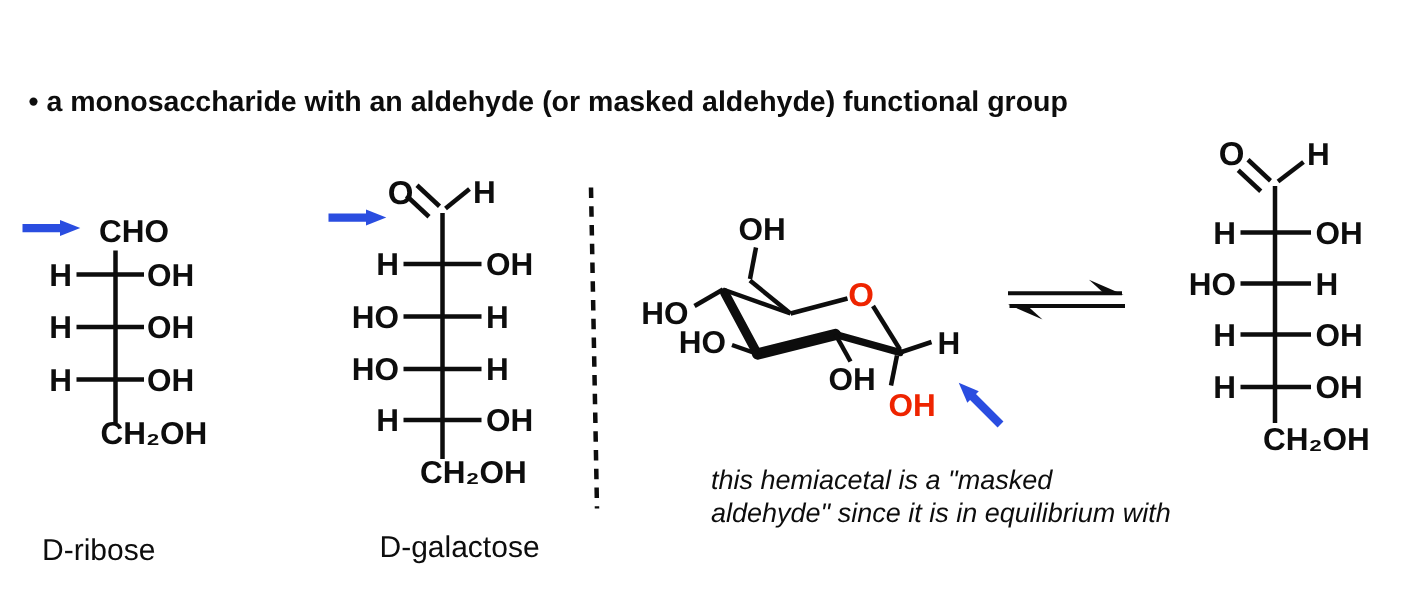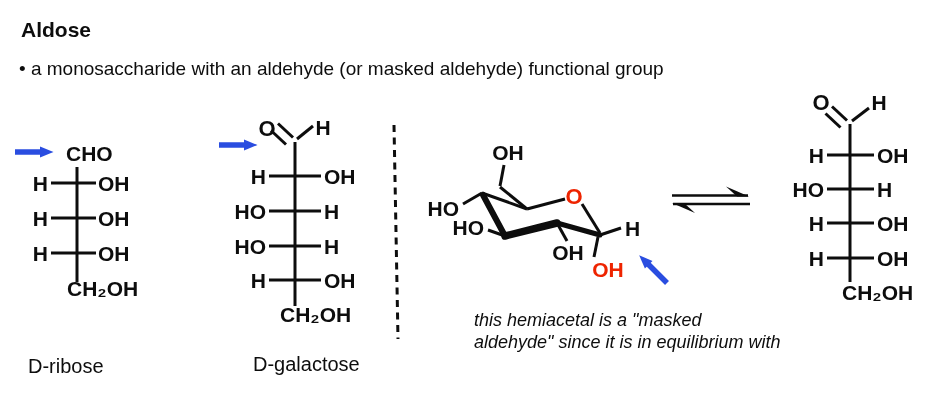--- a/index.html
+++ b/index.html
@@ -1,21 +1,21 @@
 <!DOCTYPE html>
 <html><head>
 <meta charset="utf-8">
 <style>
   html,body{margin:0;padding:0;background:#ffffff;}
   .canvas{
     position:relative;width:942px;height:408px;background:#ffffff;overflow:hidden;
     font-family:"Liberation Sans","DejaVu Sans",sans-serif;color:#0d0d0d;
   }
   .title{position:absolute;left:21px;top:18px;font-size:21px;font-weight:700;}
-  .bullet{position:absolute;left:19px;top:58px;font-size:19px;font-weight:400;}
+  .bullet{position:absolute;left:19px;top:58px;font-size:19px;font-weight:700;}
   .caption{position:absolute;left:474px;top:309px;font-size:18px;font-style:italic;
            line-height:22px;white-space:nowrap;}
   svg.layer{position:absolute;left:0;top:0;}
   svg text{font-family:"Liberation Sans","DejaVu Sans",sans-serif;font-weight:700;
            font-size:21px;fill:#0d0d0d;}
   svg text.big{font-size:22px;}
   svg text.name{font-weight:400;font-size:20px;}
   svg text.red{fill:#ee2400;}
   .bond{stroke:#0d0d0d;stroke-width:3;fill:none;}
   .bold5{stroke:#0d0d0d;stroke-width:5;stroke-linecap:round;fill:none;}
@@ -24,21 +24,20 @@
   .barrow{stroke:#2a4de0;stroke-width:5.5;fill:none;}
   .eq{stroke:#0d0d0d;stroke-width:2.6;fill:none;}
   .eqhead{fill:#0d0d0d;stroke:none;}
   .divider{stroke:#0d0d0d;stroke-width:3;stroke-dasharray:7 5.5;fill:none;}
 </style>
 </head>
 <body>
 
 <div class="canvas">
 
-  <div class="title">Aldose</div>
   <div class="bullet">• a monosaccharide with an aldehyde (or masked aldehyde) functional group</div>
 
   <svg class="layer" width="942" height="408" viewBox="0 0 942 408">
     <defs>
       <marker id="bhead" markerUnits="userSpaceOnUse" markerWidth="16" markerHeight="16" viewBox="0 0 16 16" refX="2" refY="8" orient="auto">
         <path d="M1,2.6 L14.5,8 L1,13.4 Z" fill="#2a4de0"></path>
       </marker>
     </defs>
 
     <g>

